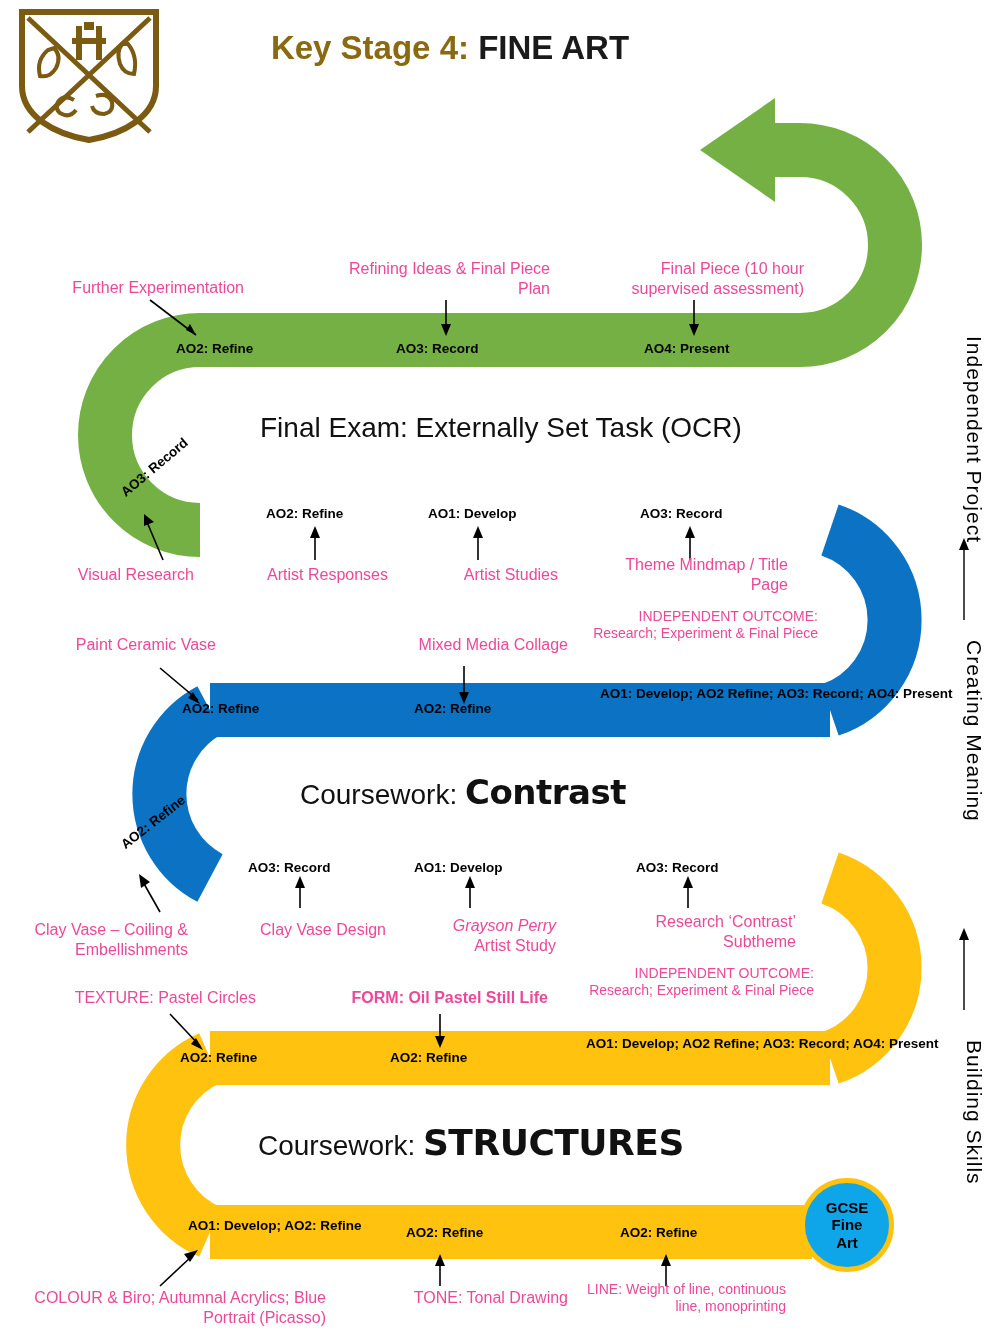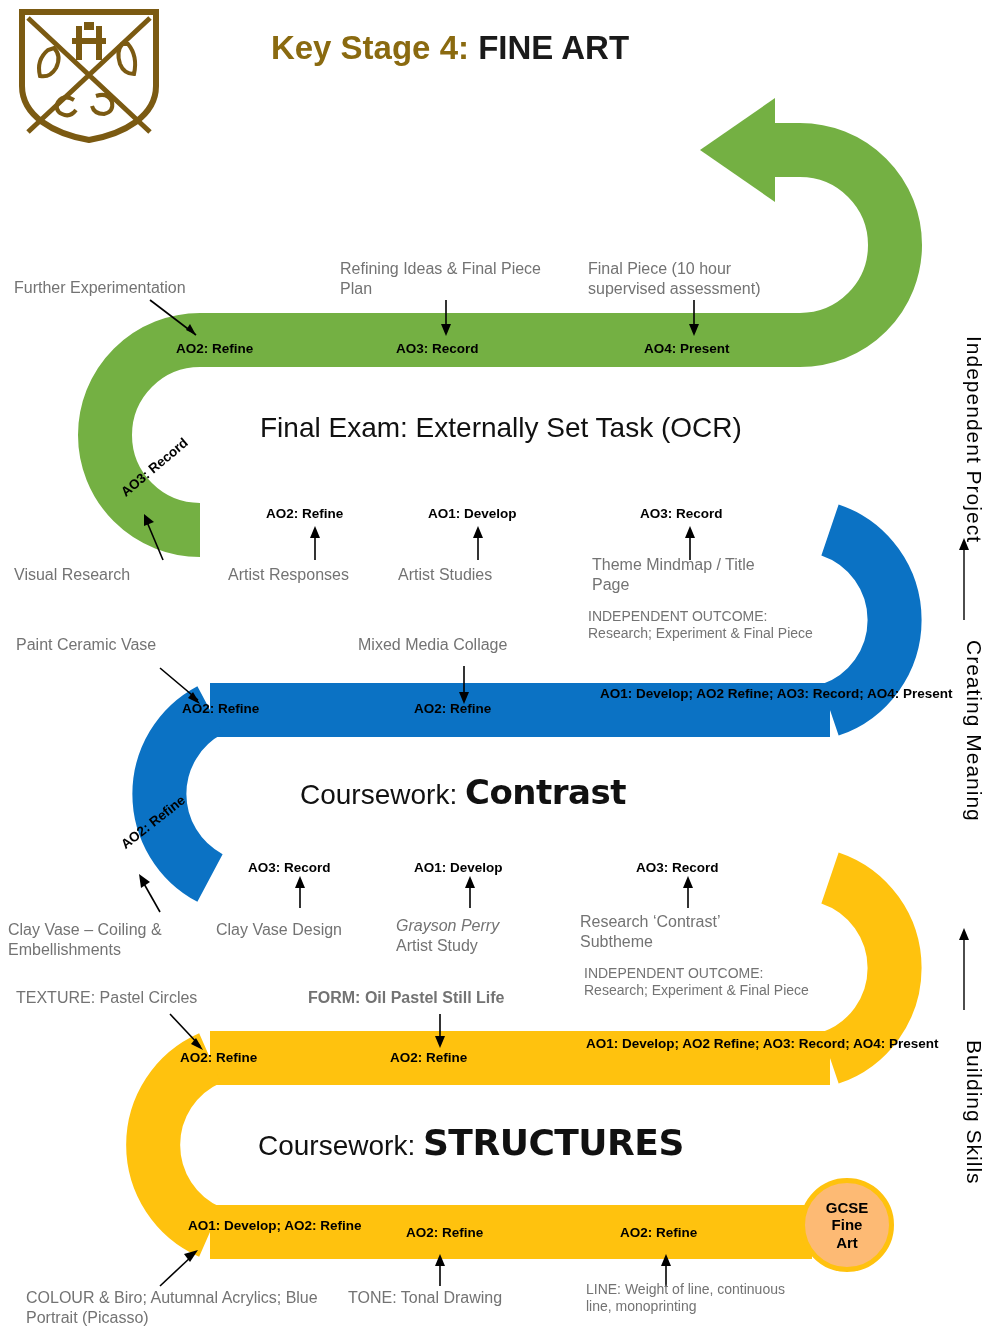--- a/index.html
+++ b/index.html
@@ -12,31 +12,31 @@
   
   #crest{left:14px;top:8px;width:150px;height:136px;}
   #title-block{left:170px;top:28px;width:560px;text-align:center;}
   #title-block .t1{font-size:33px;font-weight:bold;color:#8a6a10;line-height:1.22;letter-spacing:.2px;}
   #title-block .t2{font-size:33px;font-weight:bold;color:#8a6a10;line-height:1.22;}
   #title-block .t2 span.blk{color:#1a1a1a;}
   
   .aolabel{position:absolute;font-size:13.5px;font-weight:bold;color:#000;white-space:nowrap;line-height:1.2;}
   .aolabel.two{line-height:1.25;}
   
-  .callout{position:absolute;font-size:16px;color:#737373;line-height:1.22;text-align:left;}
+  .callout{position:absolute;font-size:16px;color:#ec4899;line-height:1.22;text-align:right;}
   .small{font-size:14px;line-height:1.2;}
   .ital{font-style:italic;}
   
   .bandtitle{position:absolute;font-size:28px;color:#111;white-space:nowrap;margin-left:12px;}
   .stencil{font-family:"DejaVu Sans", sans-serif;font-weight:bold;letter-spacing:-0.5px;}
   
   .vcap{position:absolute;font-size:21px;color:#000;writing-mode:vertical-rl;text-orientation:mixed;letter-spacing:1px;white-space:nowrap;}
   
   #gcse-badge{position:absolute;left:800px;top:1178px;width:84px;height:84px;border-radius:50%;
-    background:#fdba74;border:5px solid #ffc20e;display:flex;align-items:center;justify-content:center;
+    background:#0ea5e9;border:5px solid #ffc20e;display:flex;align-items:center;justify-content:center;
     text-align:center;font-weight:bold;font-size:15px;line-height:1.15;}
   svg{display:block;}
 </style>
 </head>
 <body>
 
 <div class="abs" id="crest">
   <svg width="150" height="136" viewBox="0 0 150 136">
     <path d="M8 4 H142 V78 C142 108 110 126 75 132 C40 126 8 108 8 78 Z" fill="#ffffff" stroke="#7b5a12" stroke-width="6"></path>
     <path d="M14 10 L136 124 M136 10 L14 124" stroke="#7b5a12" stroke-width="5" fill="none"></path>

